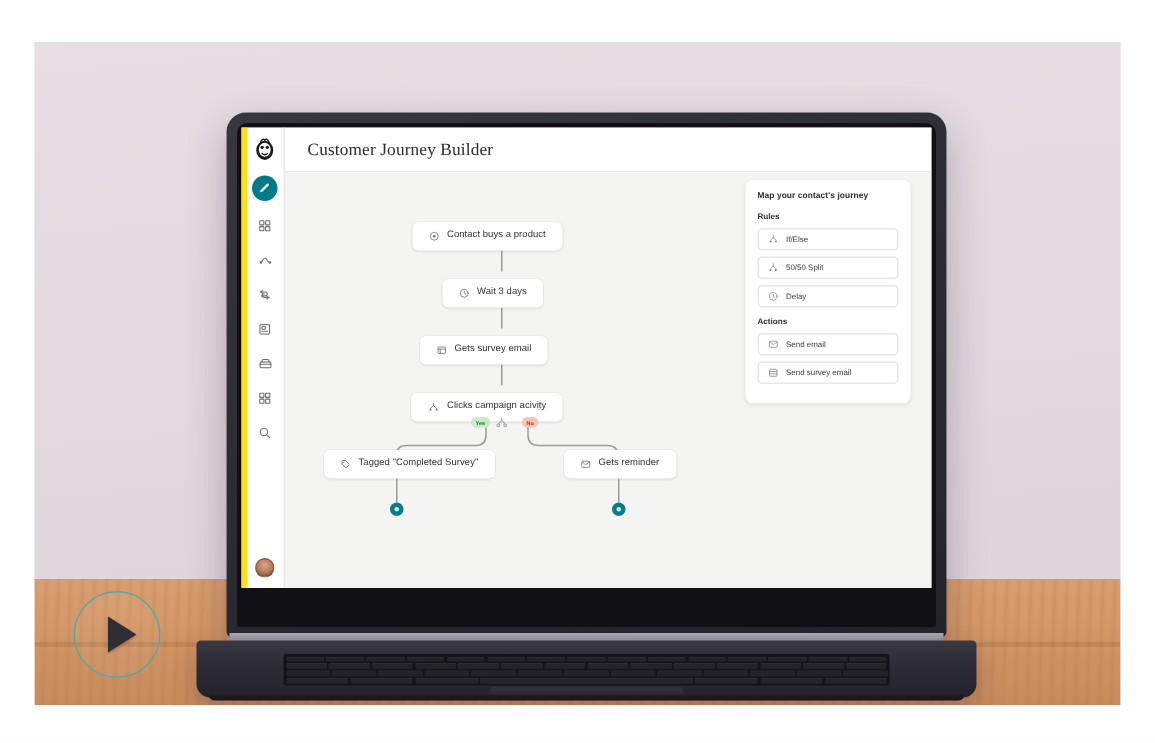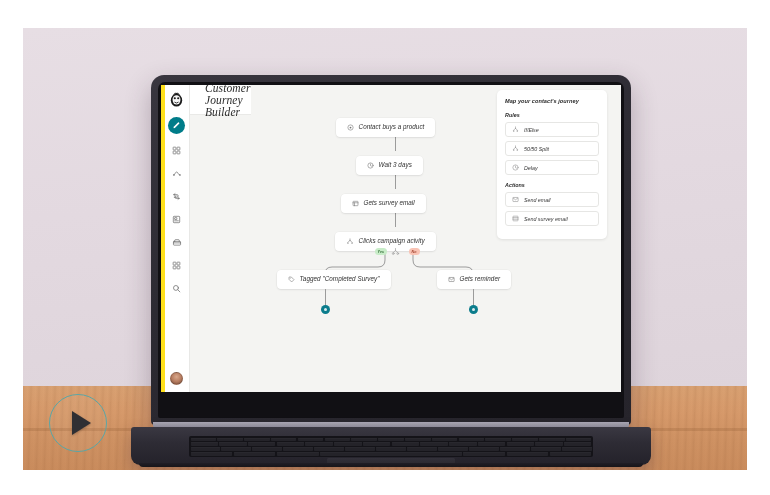--- a/index.html
+++ b/index.html
@@ -134,21 +134,21 @@
   .sb-spacer { flex: 1; }
   .avatar {
     width: 13px; height: 13px;
     border-radius: 50%;
     margin-bottom: 7px; margin-left: 3px;
     background: radial-gradient(circle at 50% 35%, #d9a88c 0%, #b47a5e 55%, #6c4433 100%);
     border: 1px solid rgba(0,0,0,0.15);
   }
 
   
-  .main-col { flex: 1; display: flex; flex-direction: row; min-width: 0; font-style: italic; }
+  .main-col { flex: 1; display: flex; flex-direction: column; min-width: 0; }
 
   .topbar {
     height: 30px;
     background: #ffffff;
     border-bottom: 1px solid #e9e9e7;
     display: flex; align-items: center;
     padding-left: 15px;
     flex: 0 0 30px;
   }
   .topbar h1 {

